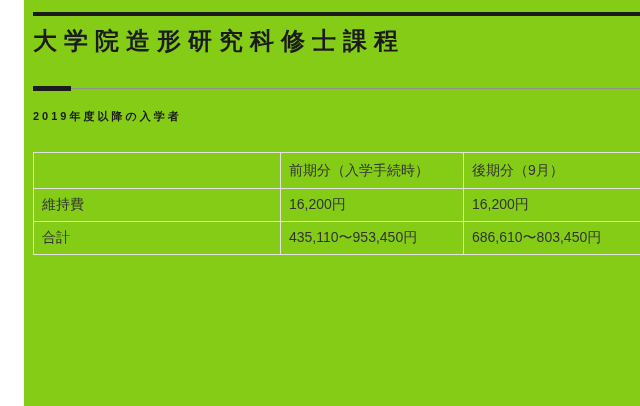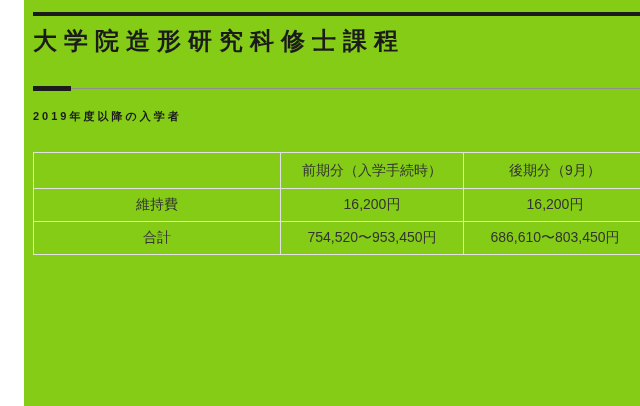--- a/index.html
+++ b/index.html
@@ -68,21 +68,21 @@
     table-layout: fixed;
     width: 613px;
     margin-top: 26px;
   }
   col.c1 { width: 247px; }
   col.c2 { width: 183px; }
   col.c3 { width: 183px; }
   .fees-table th, .fees-table td {
     border: 1px solid #e2e2e2;
     font-weight: 400;
-    text-align: center;
+    text-align: left;
     vertical-align: middle;
     padding: 0 8px;
     font-size: 14px;
     color: #333333;
     white-space: nowrap;
     overflow: hidden;
   }
   .fees-table th { height: 35px; }
   .fees-table td { height: 32px; }
 </style>
@@ -117,21 +117,21 @@
         </tr>
       </thead>
       <tbody>
         <tr>
           <td>維持費</td>
           <td>16,200円</td>
           <td>16,200円</td>
         </tr>
         <tr>
           <td>合計</td>
-          <td>754,520〜953,450円</td>
+          <td>435,110〜953,450円</td>
           <td>686,610〜803,450円</td>
         </tr>
       </tbody>
     </table>
 
   </div>
 
   <div class="green-strip"></div>
 </div>
 

